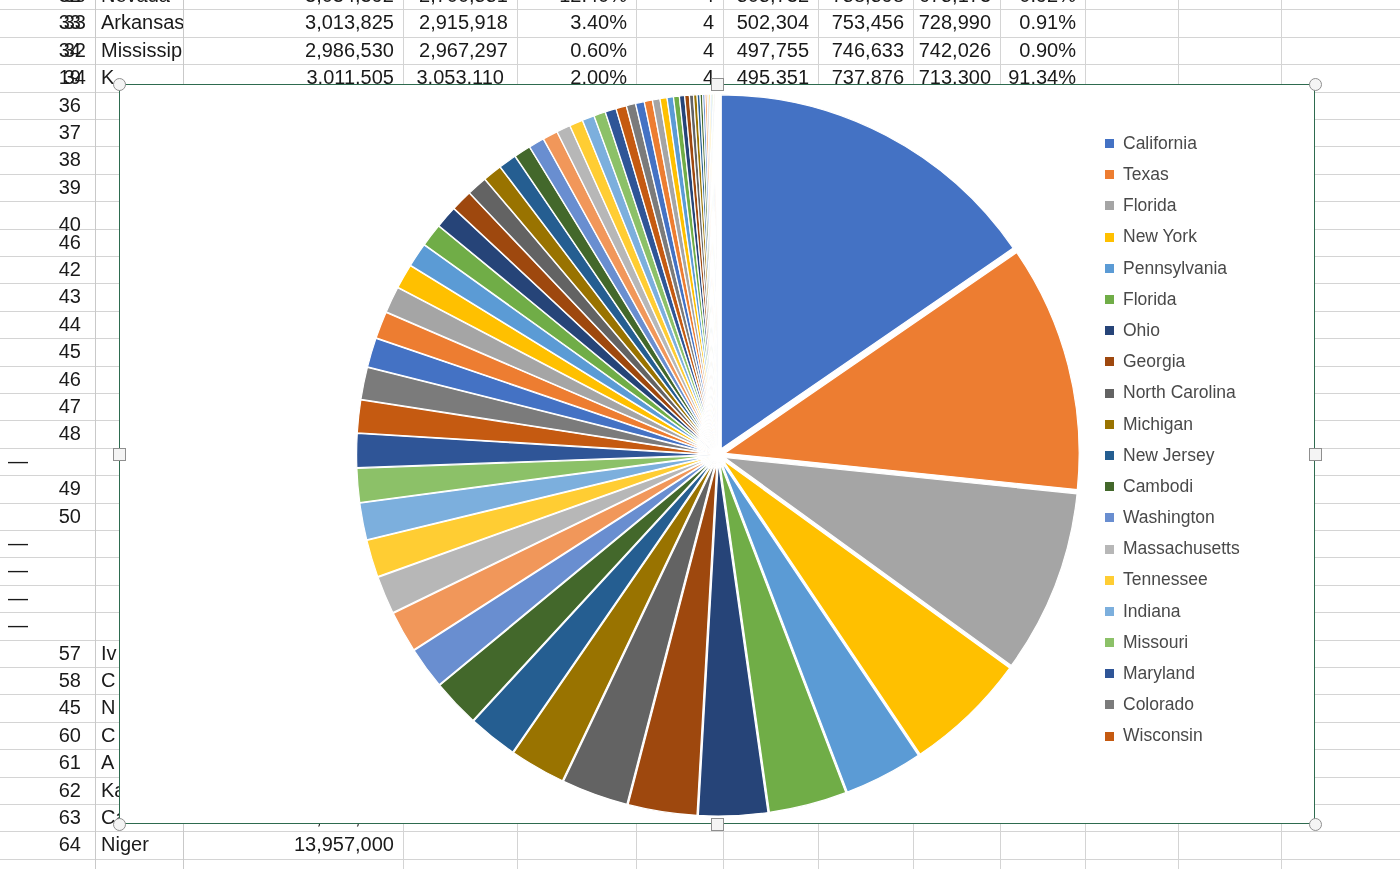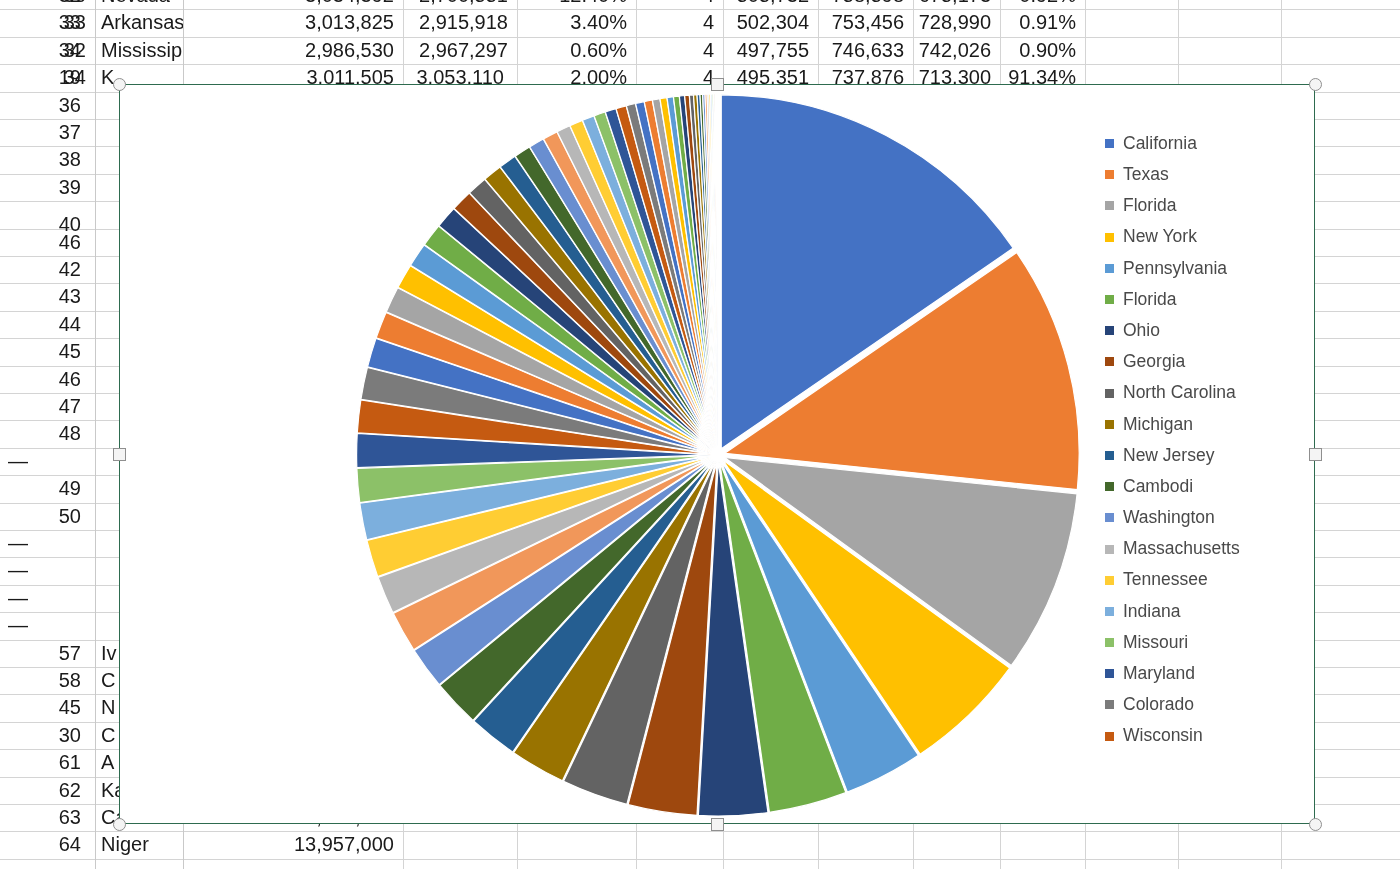--- a/index.html
+++ b/index.html
@@ -184,21 +184,21 @@
       <div class="rowhdr dash" style="top:530px">—</div>
       <div class="rowhdr dash" style="top:557.4px">—</div>
       <div class="rowhdr dash" style="top:584.8px">—</div>
       <div class="rowhdr dash" style="top:612.1999999999999px">—</div>
       <div class="rowhdr" style="top:639.5999999999999px">57</div>
       <div class="cell txt" style="left:95px;top:639.5999999999999px;width:88px">Iv</div>
       <div class="rowhdr" style="top:667px">58</div>
       <div class="cell txt" style="left:95px;top:667px;width:88px">C</div>
       <div class="rowhdr" style="top:694.4px">45</div>
       <div class="cell txt" style="left:95px;top:694.4px;width:88px">N</div>
-      <div class="rowhdr" style="top:721.8px">30</div>
+      <div class="rowhdr" style="top:721.8px">60</div>
       <div class="cell txt" style="left:95px;top:721.8px;width:88px">C</div>
       <div class="rowhdr" style="top:749.1999999999999px">61</div>
       <div class="cell txt" style="left:95px;top:749.1999999999999px;width:88px">A</div>
       <div class="rowhdr" style="top:776.5999999999999px">62</div>
       <div class="cell txt" style="left:95px;top:776.5999999999999px;width:88px">Ka</div>
       <div class="rowhdr" style="top:804px">63</div>
       <div class="cell txt" style="left:95px;top:804px;width:88px">Cambodi</div>
       <div class="cell num" style="left:183px;top:804px;width:220px">14,071,000</div>
       <div class="rowhdr" style="top:831.4px">64</div>
       <div class="cell txt" style="left:95px;top:831.4px;width:88px">Niger</div>

